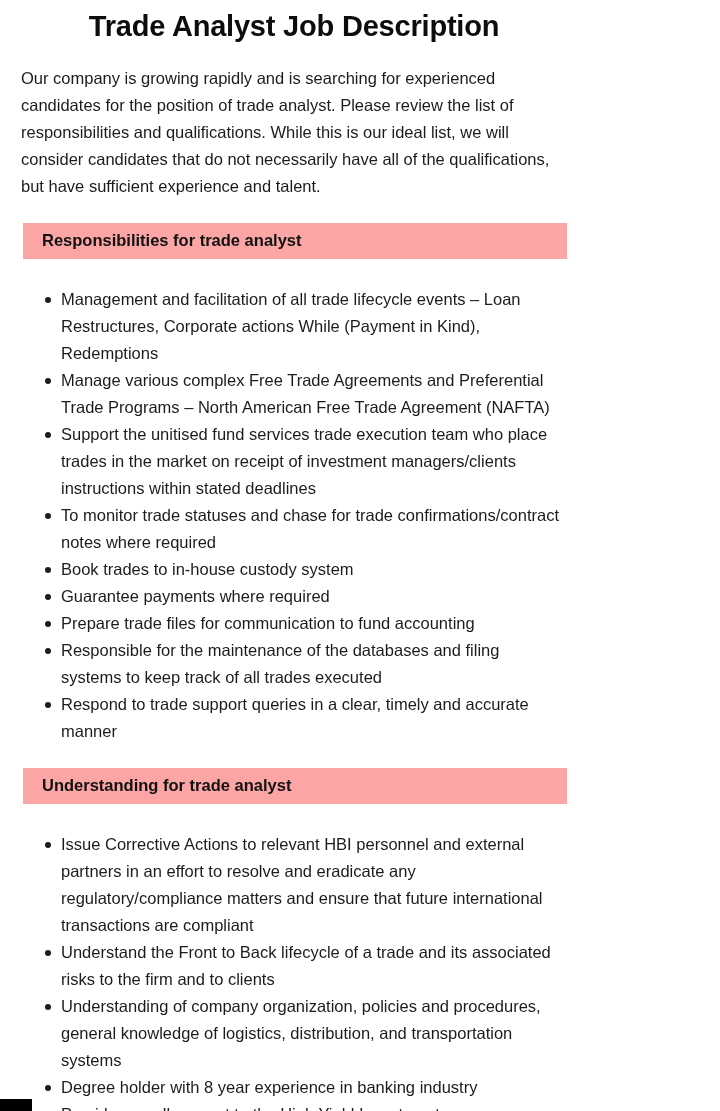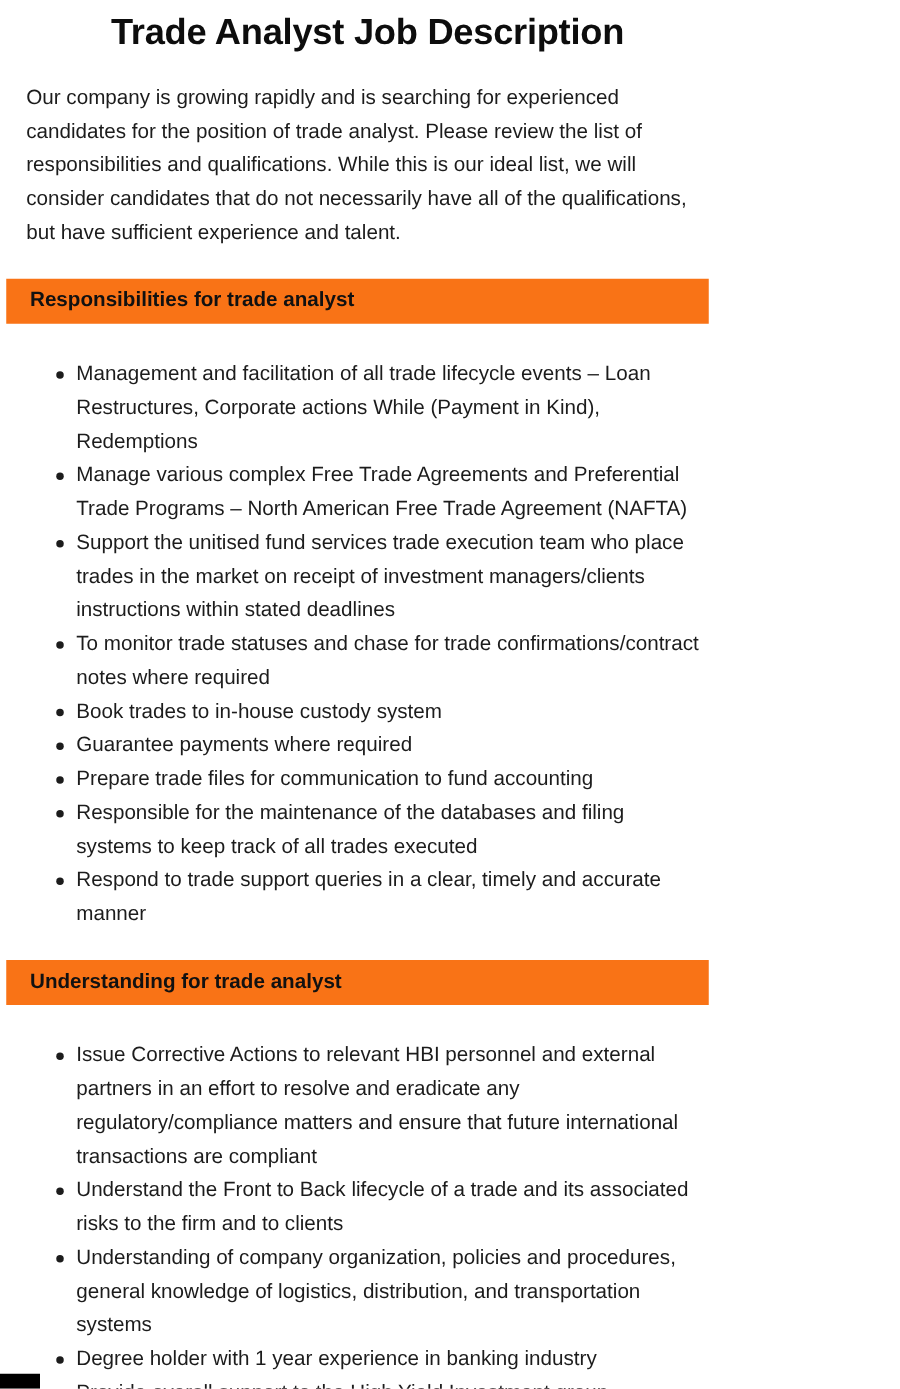--- a/index.html
+++ b/index.html
@@ -30,22 +30,22 @@
   }
 
   .intro {
     font-size: 16.5px;
     line-height: 27px;
     margin: 0 21px 0 21px;
     color: #1c1c1c;
   }
 
   .section-bar {
-    background: #f97316;
-    margin: 23px 21px 0 5px;
+    background: #fca5a5;
+    margin: 23px 21px 0 23px;
     padding: 8px 0 9px 19px;
   }
 
   .section-bar .section-heading {
     font-size: 16.5px;
     font-weight: 700;
     color: #111111;
   }
 
   ul.bullet-list {
@@ -107,19 +107,19 @@
   </ul>
 
   <div class="section-bar">
     <span class="section-heading">Understanding for trade analyst</span>
   </div>
 
   <ul class="bullet-list">
     <li>Issue Corrective Actions to relevant HBI personnel and external partners in an effort to resolve and eradicate any regulatory/compliance matters and ensure that future international transactions are compliant</li>
     <li>Understand the Front to Back lifecycle of a trade and its associated risks to the firm and to clients</li>
     <li>Understanding of company organization, policies and procedures, general knowledge of logistics, distribution, and transportation systems</li>
-    <li>Degree holder with 1 year experience in banking industry</li>
+    <li>Degree holder with 8 year experience in banking industry</li>
     <li>Provide overall support to the High Yield Investment group</li>
   </ul>
 
 </div>
 
 <div class="footer-partial"></div>
 
 </body></html>

